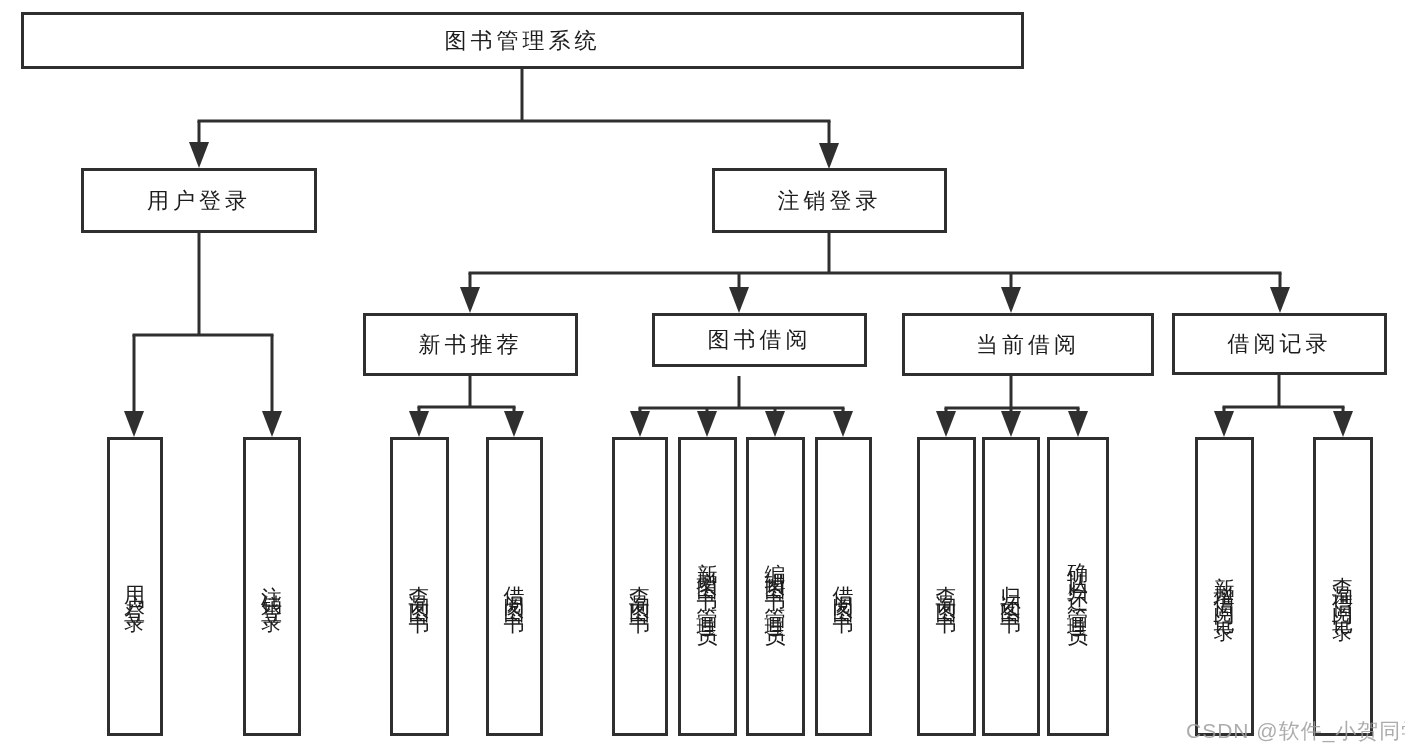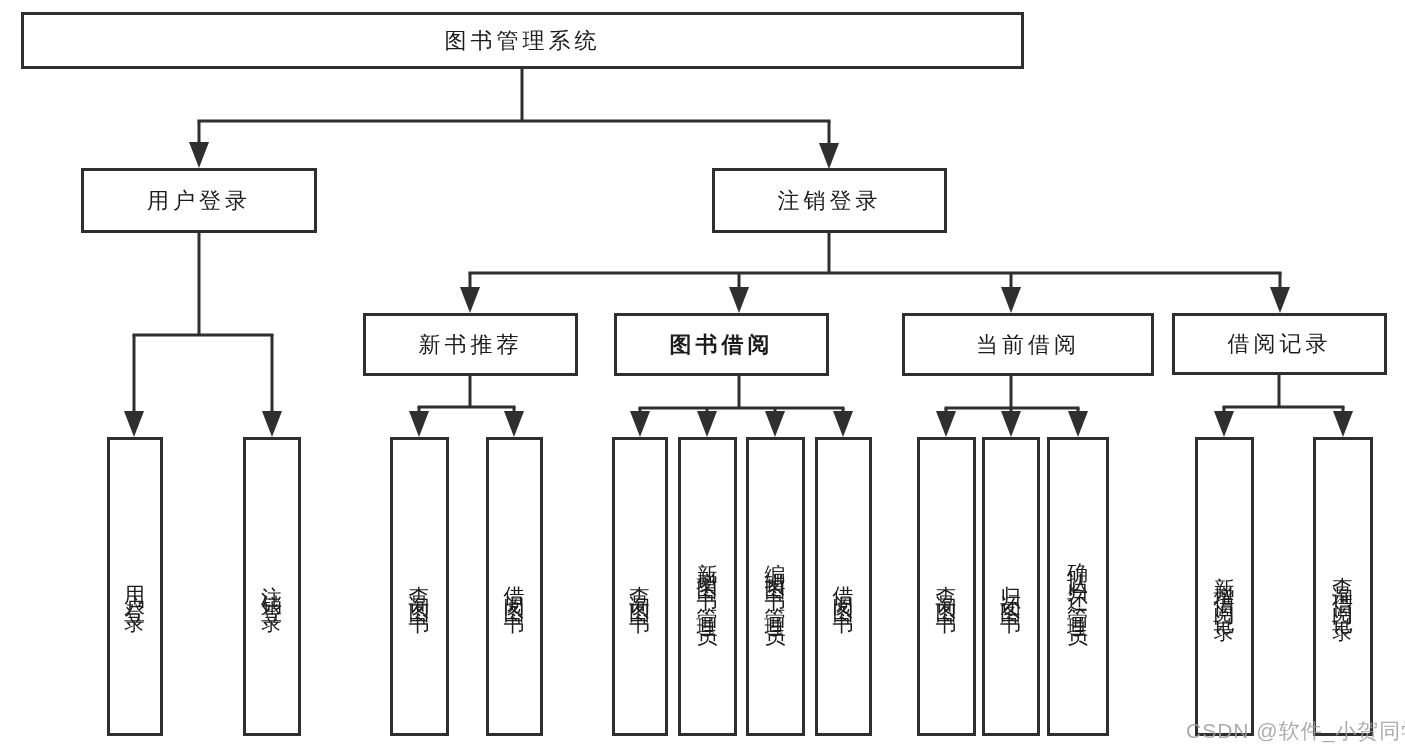--- a/index.html
+++ b/index.html
@@ -148,21 +148,21 @@
   <div class="node" style="left:81px; top:168px; width:236px; height:65px;">
     <span class="hlabel">用户登录</span>
   </div>
   <div class="node" style="left:712px; top:168px; width:235px; height:65px;">
     <span class="hlabel">注销登录</span>
   </div>
 
   <div class="node" style="left:363px; top:313px; width:215px; height:63px;">
     <span class="hlabel">新书推荐</span>
   </div>
-  <div class="node" style="left:614px; top:313px; width:215px; height:63px;font-weight:bold;">
+  <div class="node" style="left:652px; top:313px; width:215px; height:54px;">
     <span class="hlabel">图书借阅</span>
   </div>
   <div class="node" style="left:902px; top:313px; width:252px; height:63px;">
     <span class="hlabel">当前借阅</span>
   </div>
   <div class="node" style="left:1172px; top:313px; width:215px; height:62px;">
     <span class="hlabel">借阅记录</span>
   </div>
 
   <div class="node leaf" style="left:107px; width:56px;">

